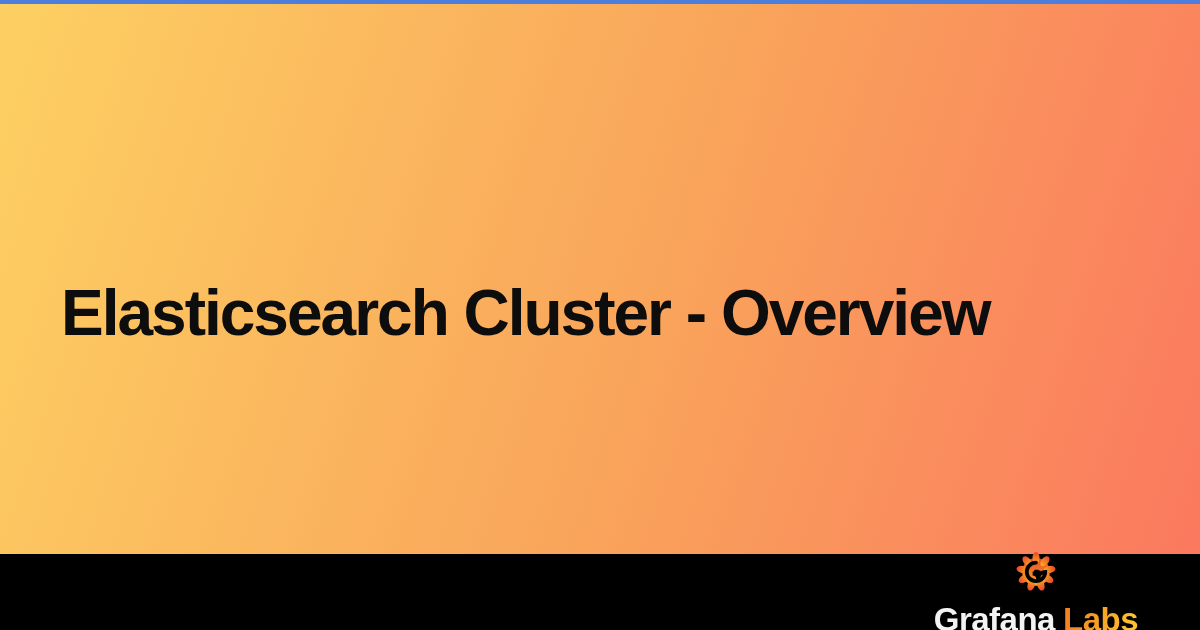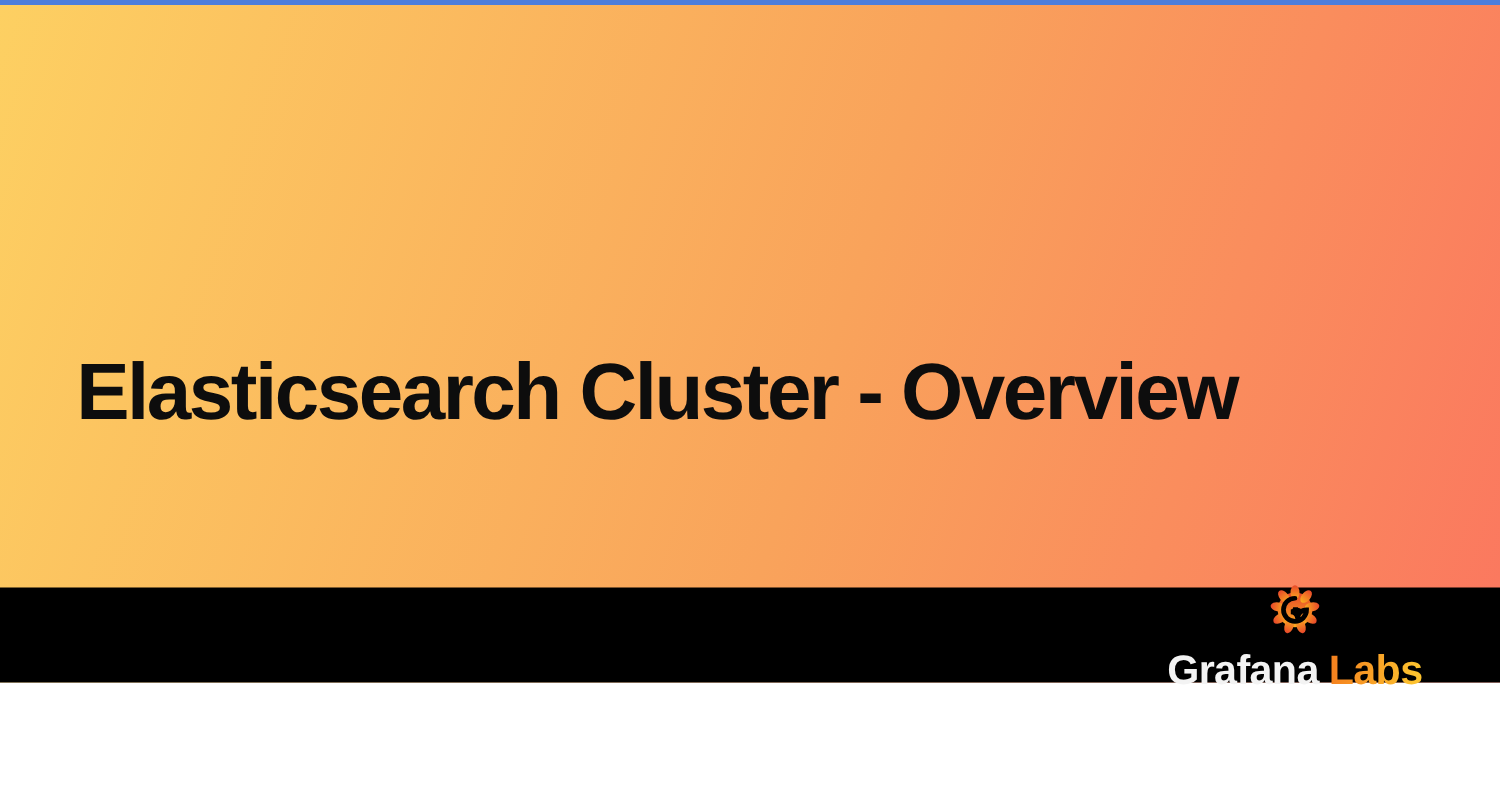--- a/index.html
+++ b/index.html
@@ -6,21 +6,21 @@
     margin: 0;
     padding: 0;
     width: 1200px;
     height: 630px;
     overflow: hidden;
     font-family: "Liberation Sans", sans-serif;
   }
   .card {
     position: relative;
     width: 1200px;
-    height: 546px;
+    height: 630px;
     background: linear-gradient(108deg,
       var(--bg-gradient-start, #fdd062) 0%,
       var(--bg-gradient-mid, #f9a35b) 55%,
       var(--bg-gradient-end, #fb775f) 100%);
   }
   .accent-bar {
     position: absolute;
     top: 0; left: 0; right: 0;
     height: 4px;
     background: var(--accent-bar, #4d7edb);

